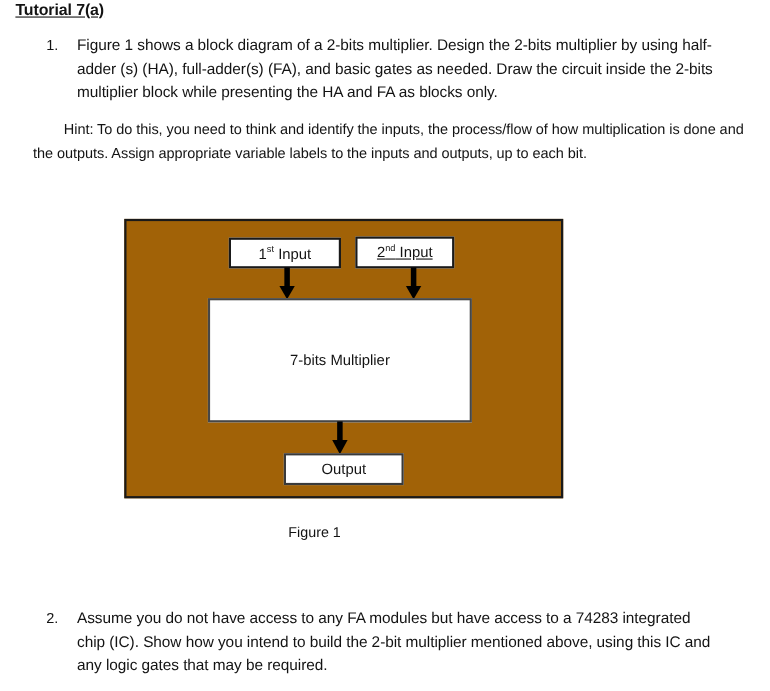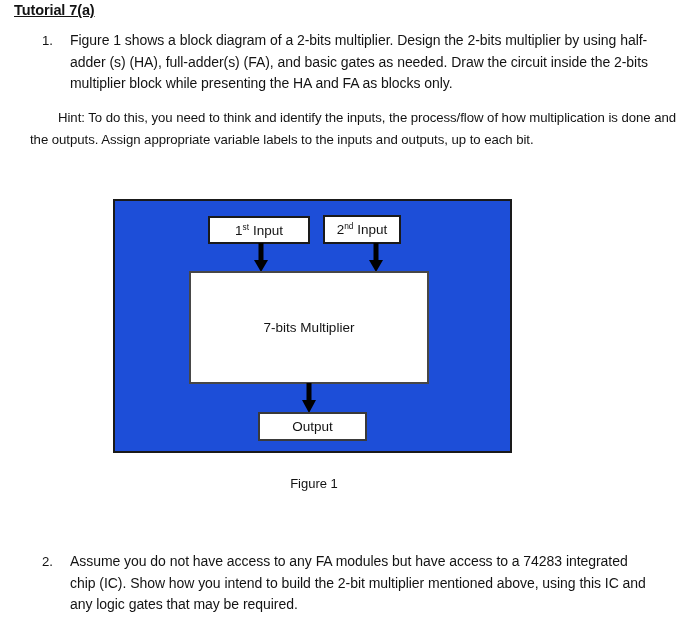--- a/index.html
+++ b/index.html
@@ -69,21 +69,21 @@
 
   
   .figure-frame {
     position: absolute;
     left: 113px;
     top: 199px;
     width: 399px;
     height: 254px;
     border: 2px solid #1a1a1a;
     box-sizing: border-box;
-    background: #1d4ed8;
+    background: #a16207;
   }
 
   .box {
     position: absolute;
     box-sizing: border-box;
     background: #ffffff;
     display: flex;
     align-items: center;
     justify-content: center;
     font-size: 13.5px;
@@ -97,22 +97,23 @@
 
   #input1 {
     left: 93px;
     top: 15px;
     width: 102px;
     height: 28px;
   }
   #input2 {
     left: 208px;
     top: 14px;
-    width: 78px;
+    width: 90px;
     height: 29px;
+    text-decoration: underline;
   }
 
   .box-mult {
     border: 2px solid #474747;
     left: 74px;
     top: 70px;
     width: 240px;
     height: 113px;
     font-size: 13.5px;
   }
@@ -143,21 +144,20 @@
 
   
   .figure-caption {
     position: absolute;
     left: 0;
     top: 476px;
     width: 572px;
     text-align: center;
     font-size: 13px;
     color: #131313;
-    margin-left: 28px;
   }
 </style>
 </head>
 <body>
 
 <div class="doc-title">Tutorial 7(a)</div>
 
 <div class="list-item" id="item1">
   <div class="list-num">1.</div>
   <div class="list-text">Figure 1 shows a block diagram of a 2-bits multiplier. Design the 2-bits multiplier by using half-adder (s) (HA), full-adder(s) (FA), and basic gates as needed. Draw the circuit inside the 2-bits multiplier block while presenting the HA and FA as blocks only.</div>

